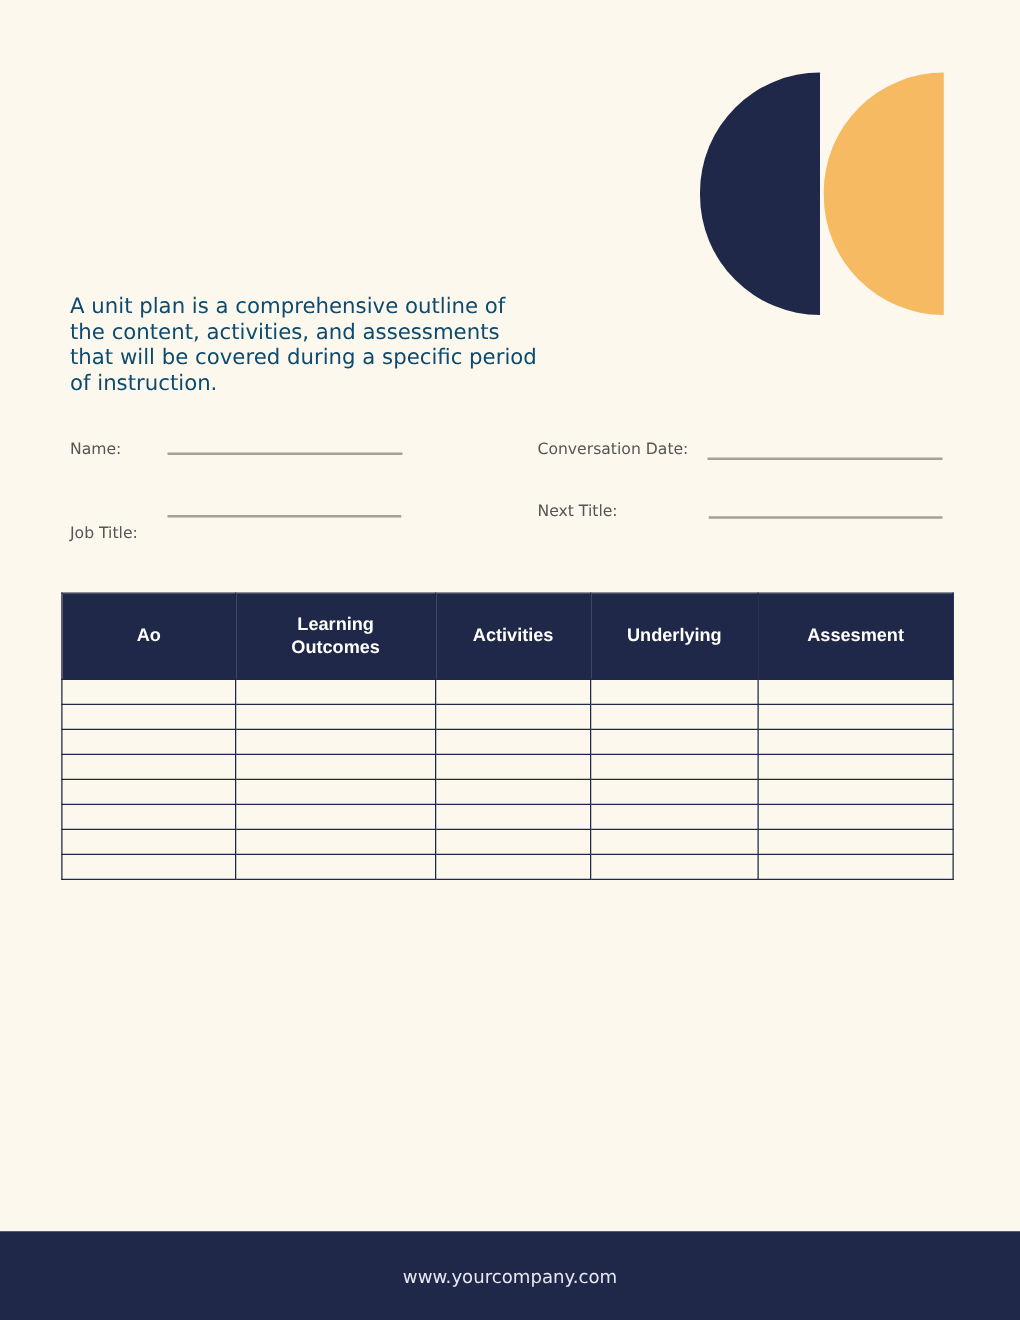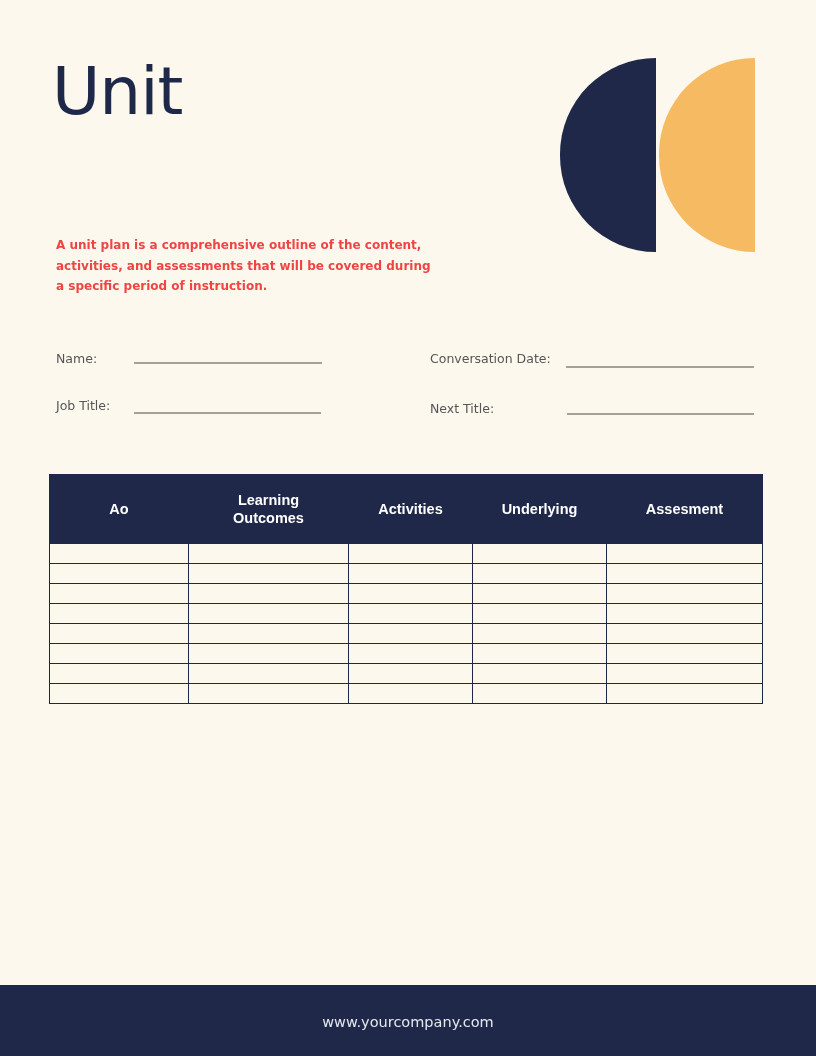--- a/index.html
+++ b/index.html
@@ -21,21 +21,21 @@
       position: absolute; left: 0; top: 0; width: 96px; height: 194px;
       background: #1f2849; border-radius: 97px 0 0 97px;
     }
     .half-gold {
       position: absolute; left: 99px; top: 0; width: 96px; height: 194px;
       background: #f5ba62; border-radius: 97px 0 0 97px;
     }
     .intro {
       position: absolute; left: 56px; top: 235px; width: 380px;
       font-family: "DejaVu Sans", sans-serif;
-      font-size: 12px; line-height: 20.5px; color: #ef4444; font-weight: bold;
+      font-size: 17px; line-height: 20.5px; color: #0c4a6e;
     }
     .field { position: absolute; font-family: "DejaVu Sans", sans-serif; font-size: 12.5px; color: #555; }
     .field-line { position: absolute; height: 2px; background: #a5a196; }
     table.plan {
       position: absolute; left: 49px; top: 474px; width: 713px;
       border-collapse: collapse; table-layout: fixed;
     }
     table.plan th {
       background: #1f2849; color: #ffffff; font-weight: 700;
       font-size: 14.5px; line-height: 18px; height: 47px;
@@ -49,34 +49,33 @@
       background: #1f2849; display: flex; align-items: center; justify-content: center;
     }
     .footer span {
       font-family: "DejaVu Sans", sans-serif; font-size: 14.5px; color: #e6e8f0;
     }
   </style>
 </head>
 <body>
 
 <div class="title">
-  <div>Unit</div>
 </div>
 
 <div class="shapes">
   <div class="half-navy"></div>
   <div class="half-gold"></div>
 </div>
 
 <div class="intro">A unit plan is a comprehensive outline of the content, activities, and assessments that will be covered during a specific period of instruction.</div>
 
 <span class="field" style="left:56px; top:351px;">Name:</span>
 <div class="field-line" style="left:134px; top:362px; width:188px;"></div>
 
-<span class="field" style="left:56px; top:398px;">Job Title:</span>
+<span class="field" style="left:56px; top:418px;">Job Title:</span>
 <div class="field-line" style="left:134px; top:412px; width:187px;"></div>
 
 <span class="field" style="left:430px; top:351px;">Conversation Date:</span>
 <div class="field-line" style="left:566px; top:366px; width:188px;"></div>
 
 <span class="field" style="left:430px; top:401px;">Next Title:</span>
 <div class="field-line" style="left:567px; top:413px; width:187px;"></div>
 
 <table class="plan">
   <colgroup>

